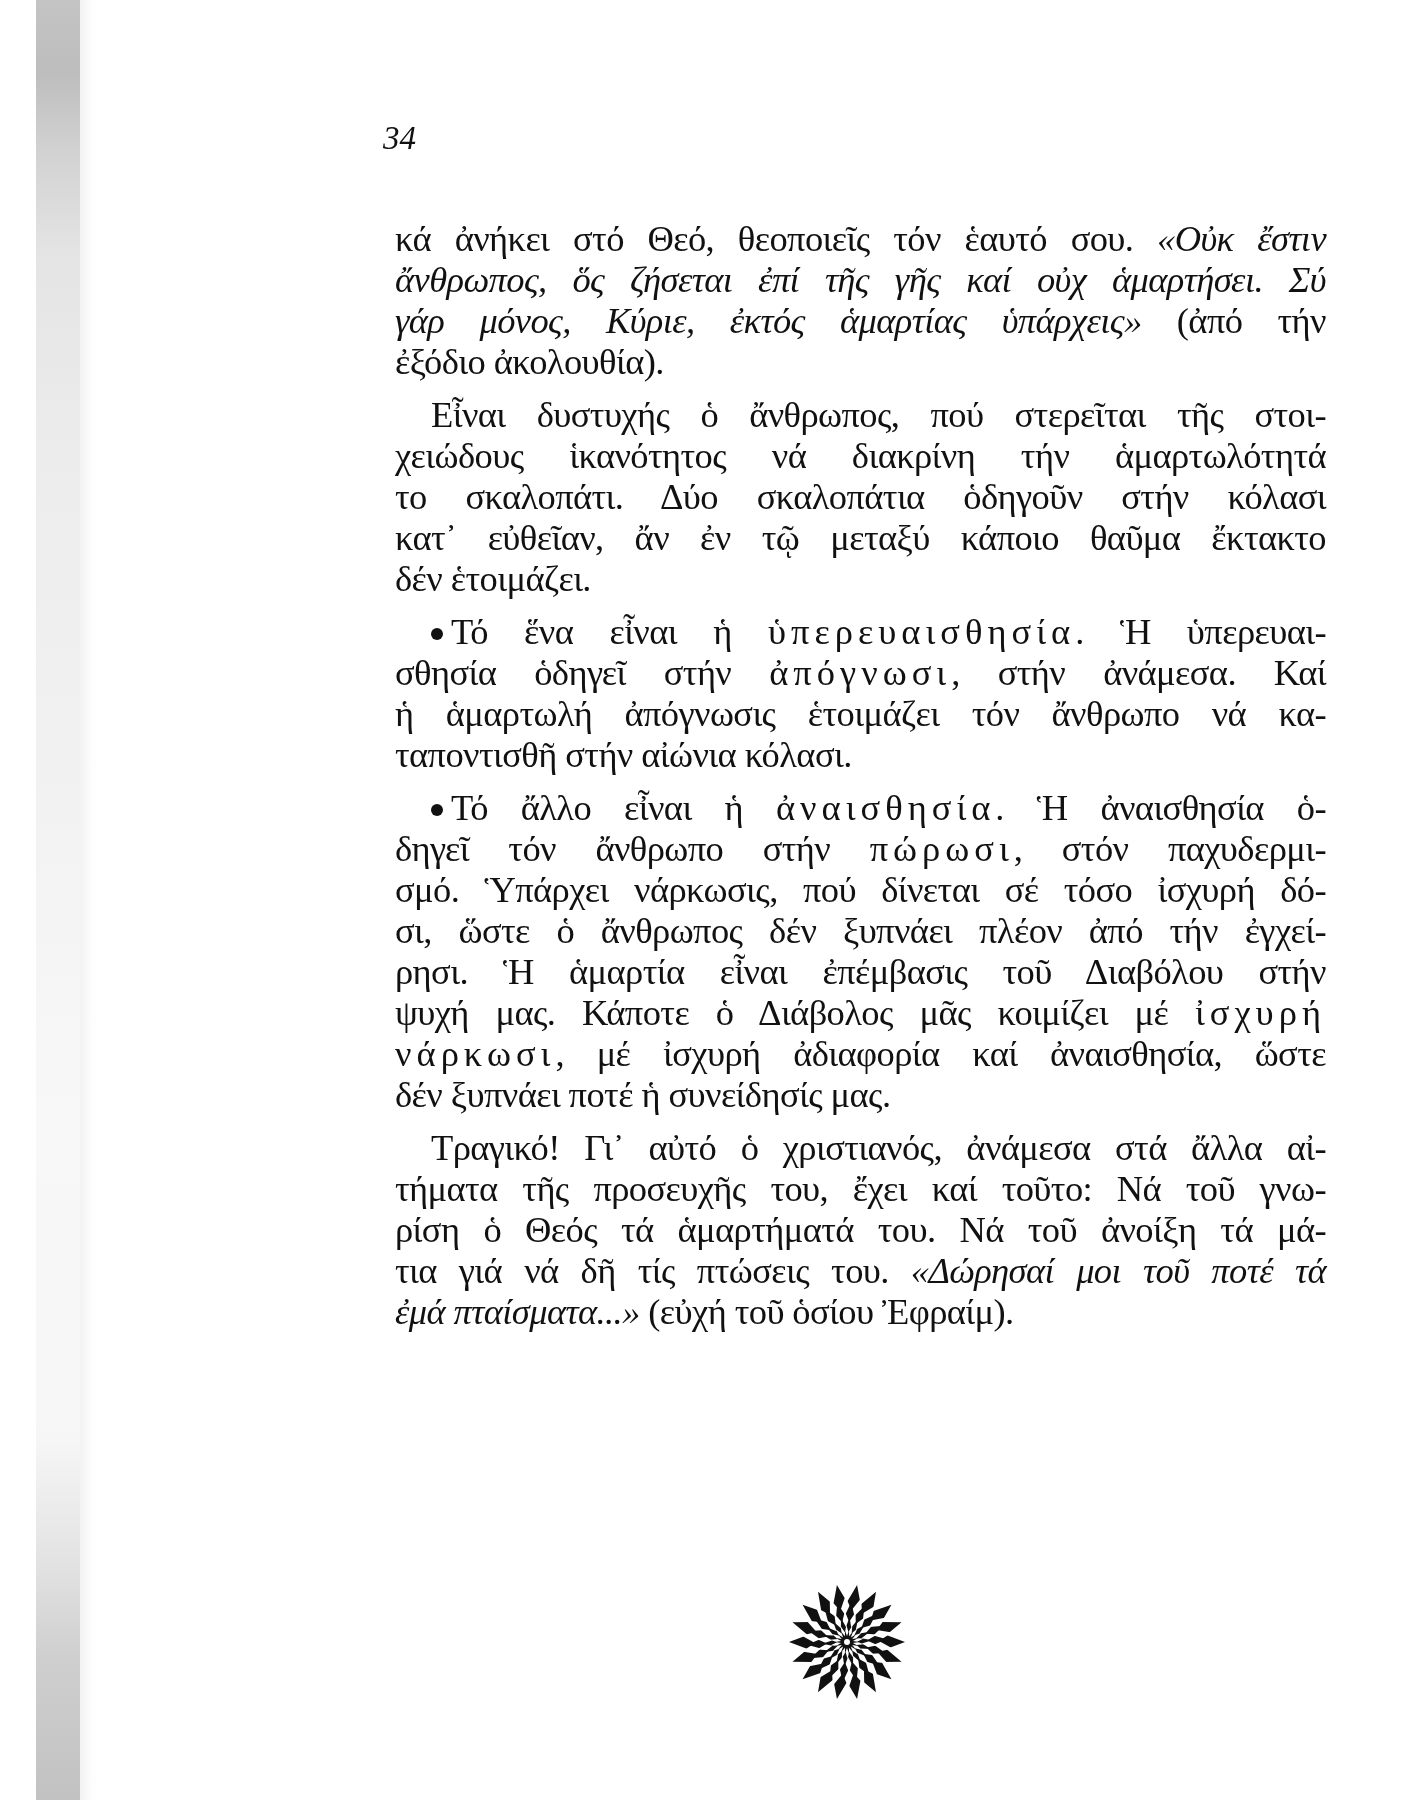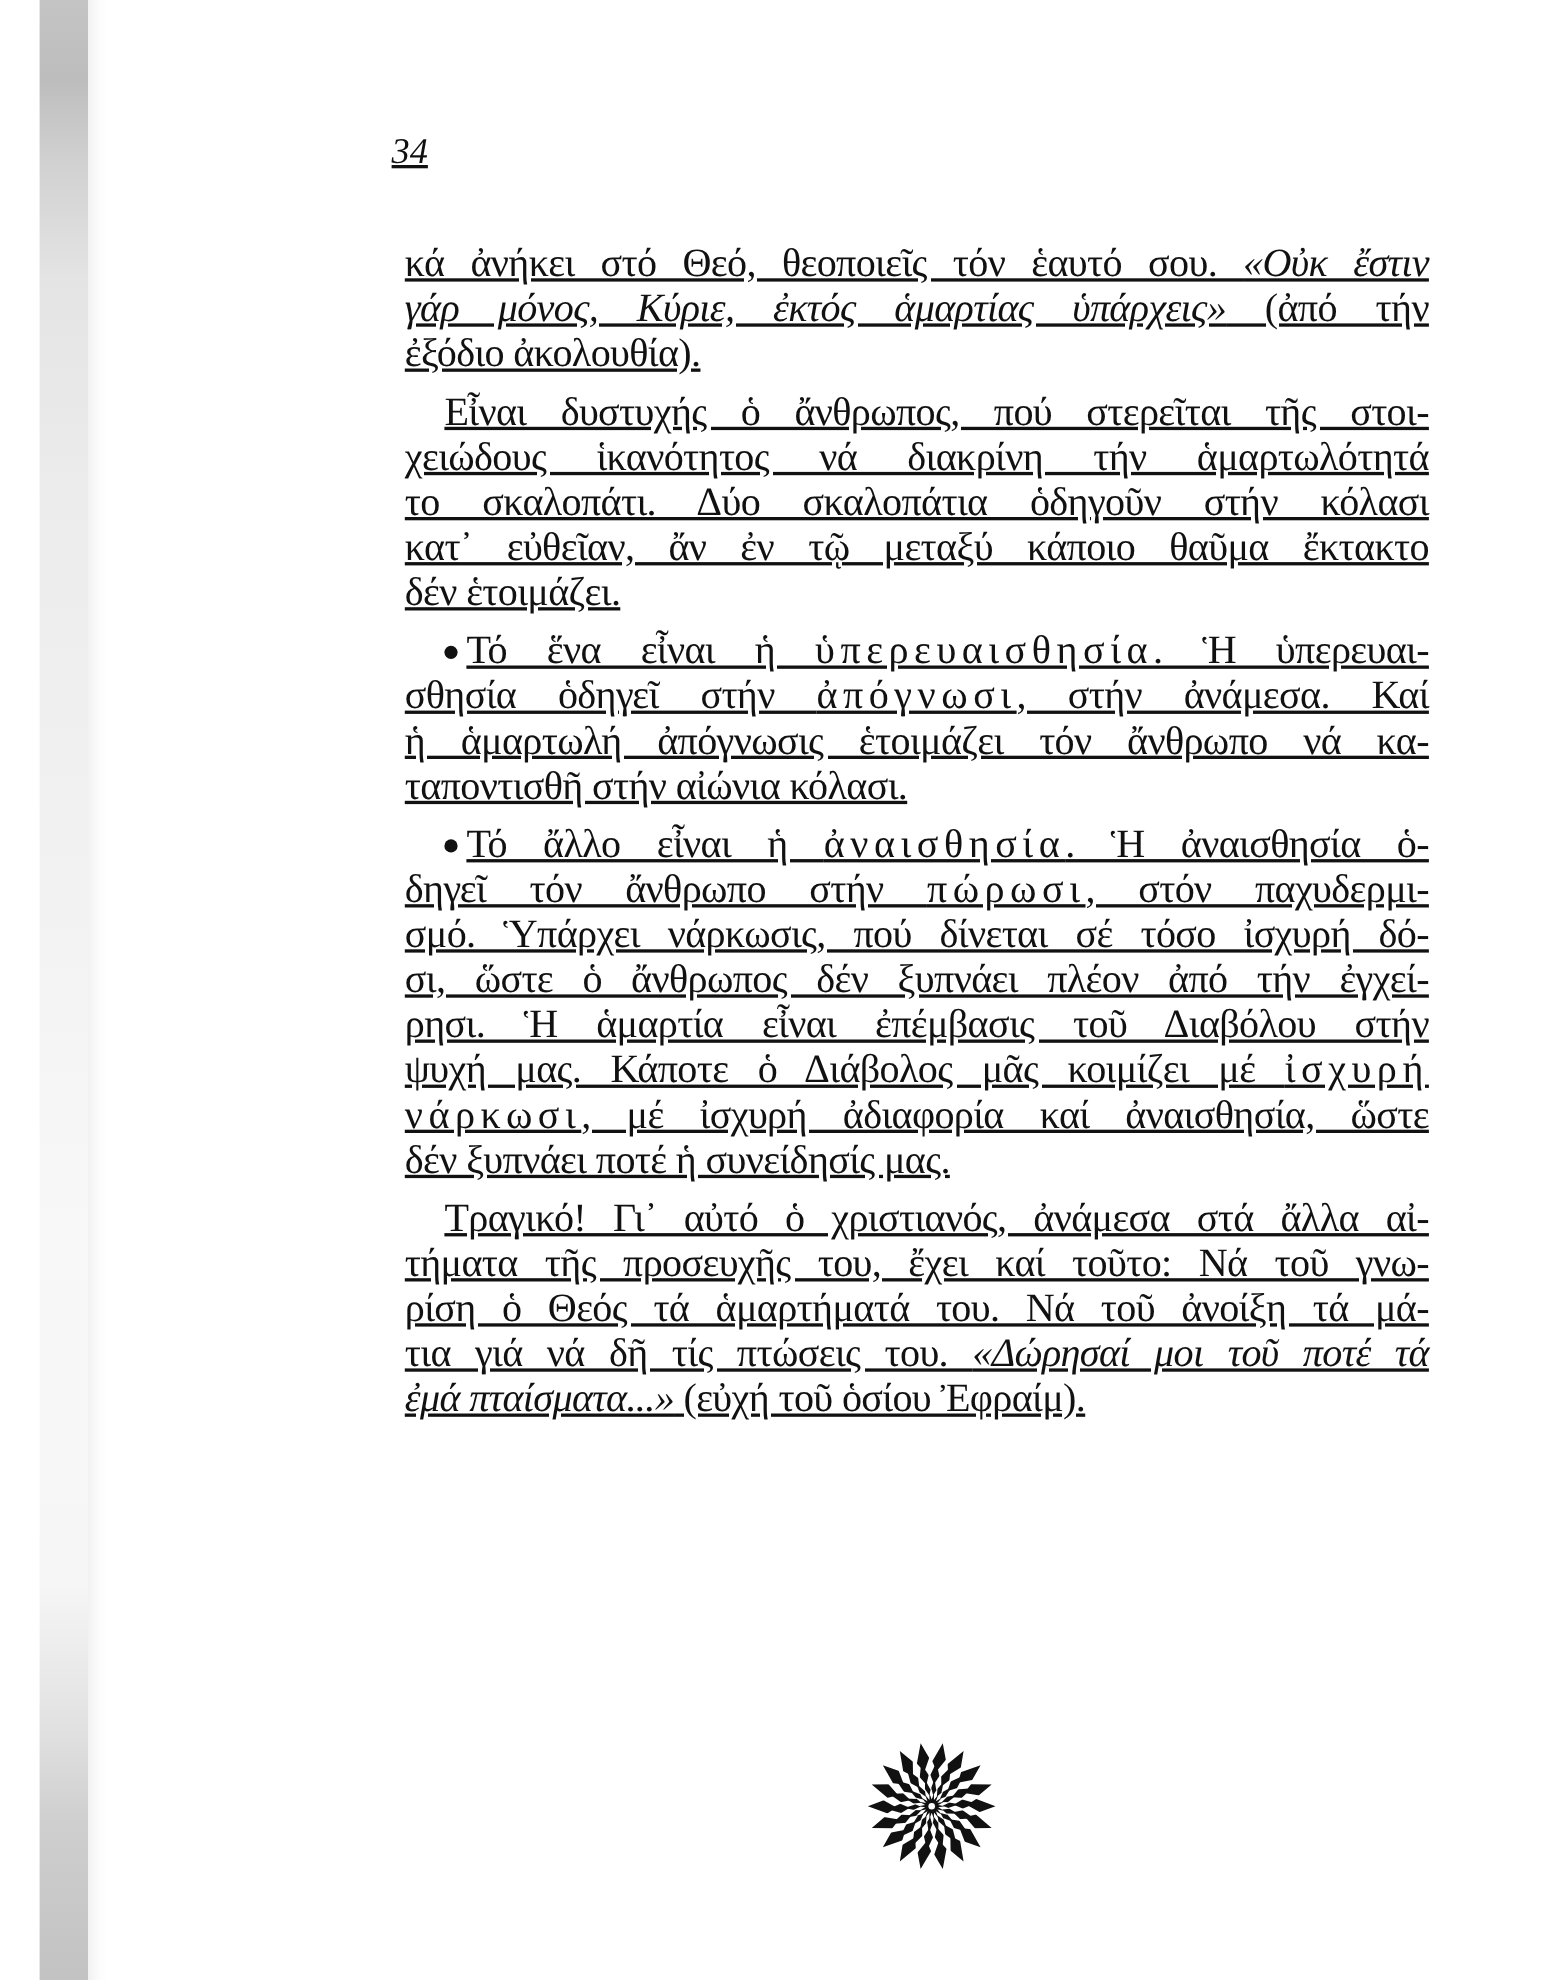--- a/index.html
+++ b/index.html
@@ -30,24 +30,23 @@
       position: absolute;
       left: 80px;
       top: 0;
       width: 18px;
       height: 1800px;
       background: linear-gradient(to right, #ececec, #fbfbfb 60%, #ffffff);
       opacity: 0.7;
     }
     .page {
       position: absolute;
-      left: 356px;
+      left: 383px;
       top: 118px;
       width: 955px;
-      text-decoration: underline;
     }
     .page-number {
       font-style: italic;
       font-size: 33px;
       line-height: 40px;
       margin: 0 0 60px 0;
       letter-spacing: 0px;
     }
     .para {
       font-size: 36.5px;
@@ -90,20 +89,21 @@
 <body>
 
 <div class="gutter"></div>
 <div class="gutter-edge"></div>
 
 <div class="page">
   <div class="page-number">34</div>
   <div id="paragraphs">
       <div class="para">
         <span class="line"><span>κά ἀνήκει στό Θεό, θεοποιεῖς τόν ἑαυτό σου. </span><span class="it">«Οὐκ ἔστιν</span></span>
+        <span class="line"><span class="it">ἄνθρωπος, ὅς ζήσεται ἐπί τῆς γῆς καί οὐχ ἁμαρτήσει. Σύ</span></span>
         <span class="line"><span class="it">γάρ μόνος, Κύριε, ἐκτός ἁμαρτίας ὑπάρχεις»</span><span> (ἀπό τήν</span></span>
         <span class="line last"><span>ἐξόδιο ἀκολουθία).</span></span>
       </div>
       <div class="para">
         <span class="line indent"><span>Εἶναι δυστυχής ὁ ἄνθρωπος, πού στερεῖται τῆς στοι-</span></span>
         <span class="line"><span>χειώδους ἱκανότητος νά διακρίνη τήν ἁμαρτωλότητά</span></span>
         <span class="line"><span>το σκαλοπάτι. Δύο σκαλοπάτια ὁδηγοῦν στήν κόλασι</span></span>
         <span class="line"><span>κατ᾽ εὐθεῖαν, ἄν ἐν τῷ μεταξύ κάποιο θαῦμα ἔκτακτο</span></span>
         <span class="line last"><span>δέν ἑτοιμάζει.</span></span>
       </div>

